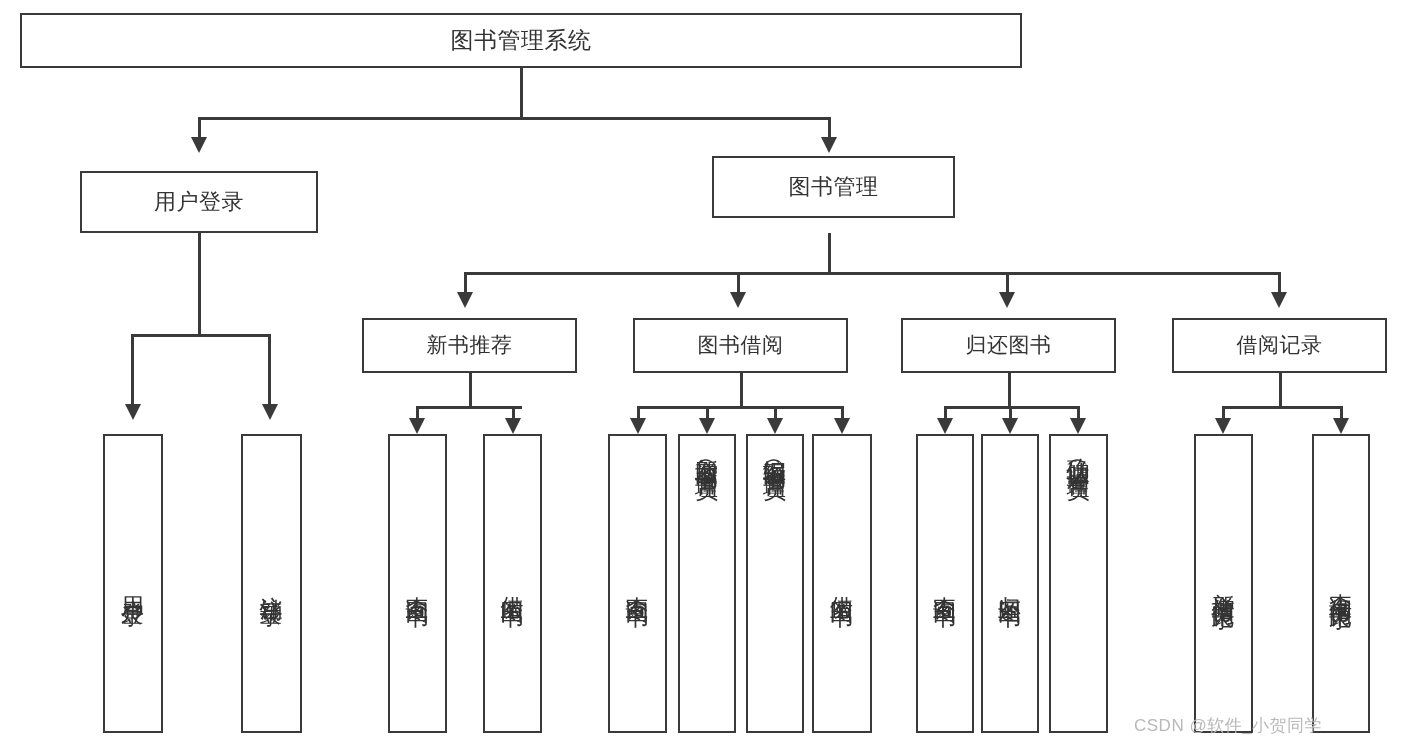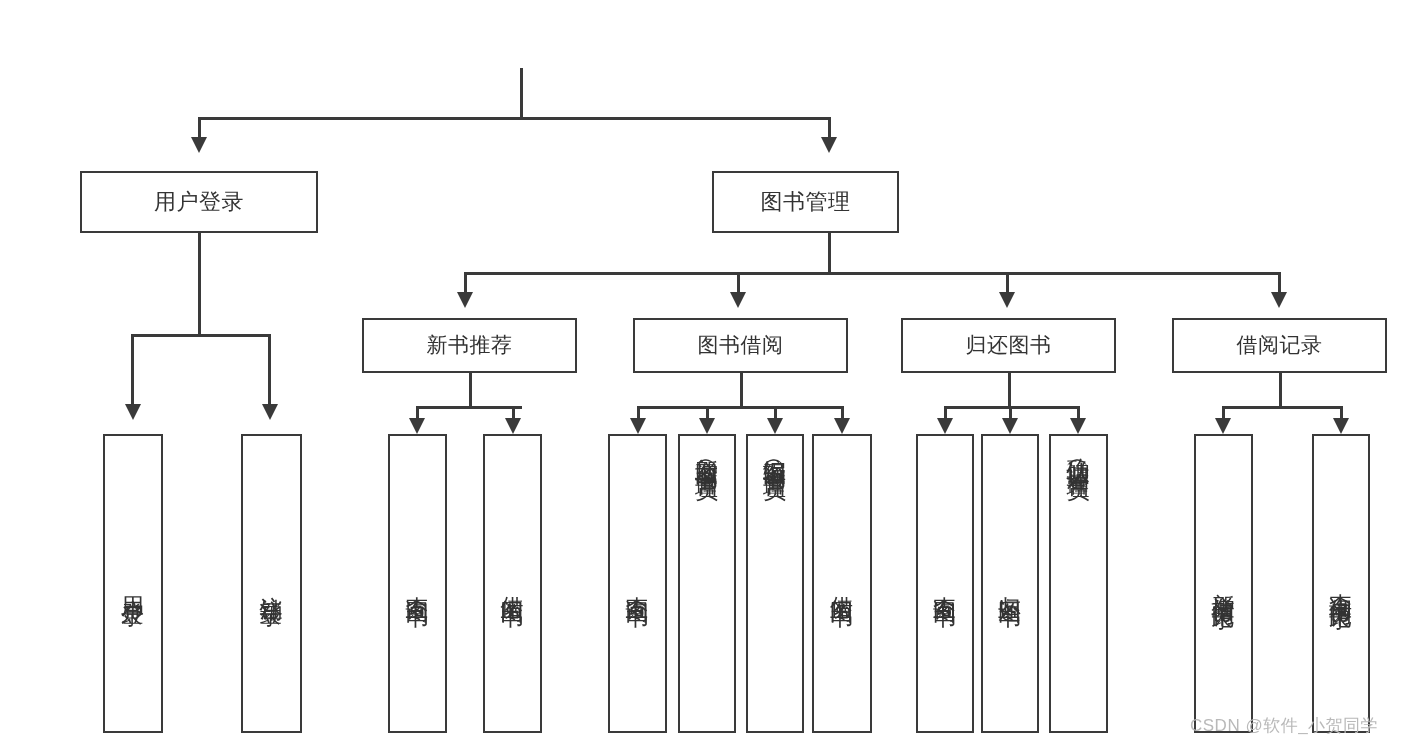--- a/index.html
+++ b/index.html
@@ -89,33 +89,36 @@
     letter-spacing: 0.5px;
     white-space: nowrap;
     user-select: none;
   }
 </style>
 </head>
 <body>
 
 <div id="canvas">
 
+  <div class="node root" style="left:20px; top:13px; width:1002px; height:55px;">
+    <span class="label">图书管理系统</span>
+  </div>
 
   <div class="vline" style="left:520px; top:68px; width:2.5px; height:50px;"></div>
   <div class="hline" style="left:198px; top:117px; width:632px;"></div>
   <div class="vline" style="left:198px; top:117px; height:22px;"></div>
   <div class="arrow" style="left:191px; top:137px;"></div>
   <div class="vline" style="left:828px; top:117px; height:22px;"></div>
   <div class="arrow" style="left:821px; top:137px;"></div>
 
   <div class="node lvl1" style="left:80px; top:171px; width:238px; height:62px;">
     <span class="label">用户登录</span>
   </div>
 
-  <div class="node lvl1" style="left:712px; top:171px; width:187px; height:62px;">
+  <div class="node lvl1" style="left:712px; top:156px; width:243px; height:62px;">
     <span class="label">图书管理</span>
   </div>
 
   <div class="vline" style="left:198px; top:233px; height:103px;"></div>
   <div class="hline" style="left:131px; top:334px; width:137px;"></div>
   <div class="vline" style="left:131px; top:334px; height:72px;"></div>
   <div class="arrow" style="left:125px; top:404px;"></div>
   <div class="vline" style="left:268px; top:334px; height:72px;"></div>
   <div class="arrow" style="left:262px; top:404px;"></div>
 
@@ -214,15 +217,15 @@
     <span class="label">确认归还（管理员）</span>
   </div>
 
   <div class="node leaf" style="left:1194px; top:434px; width:59px; height:299px;">
     <span class="label">新增借阅记录</span>
   </div>
   <div class="node leaf" style="left:1312px; top:434px; width:58px; height:299px;">
     <span class="label">查询借阅记录</span>
   </div>
 
-  <div id="watermark" style="left:1190px; top:714px;">CSDN @软件_小贺同学</div>
+  <div id="watermark" style="left:1134px; top:714px;">CSDN @软件_小贺同学</div>
 
 </div>
 
 </body></html>

